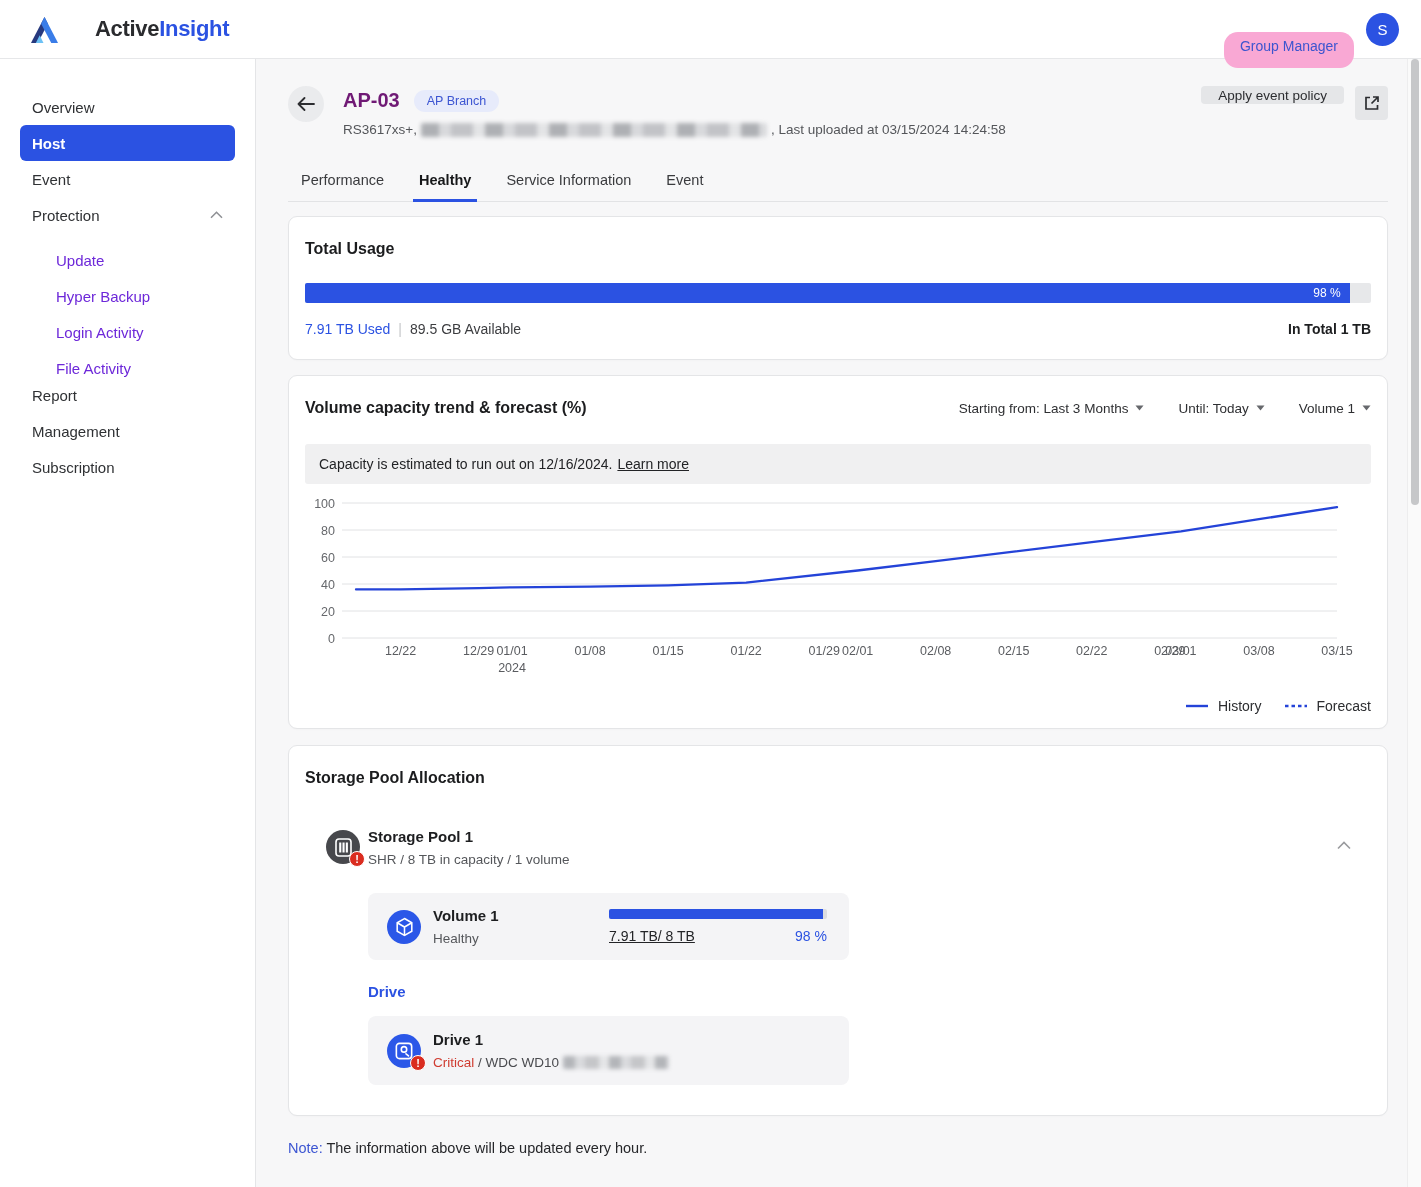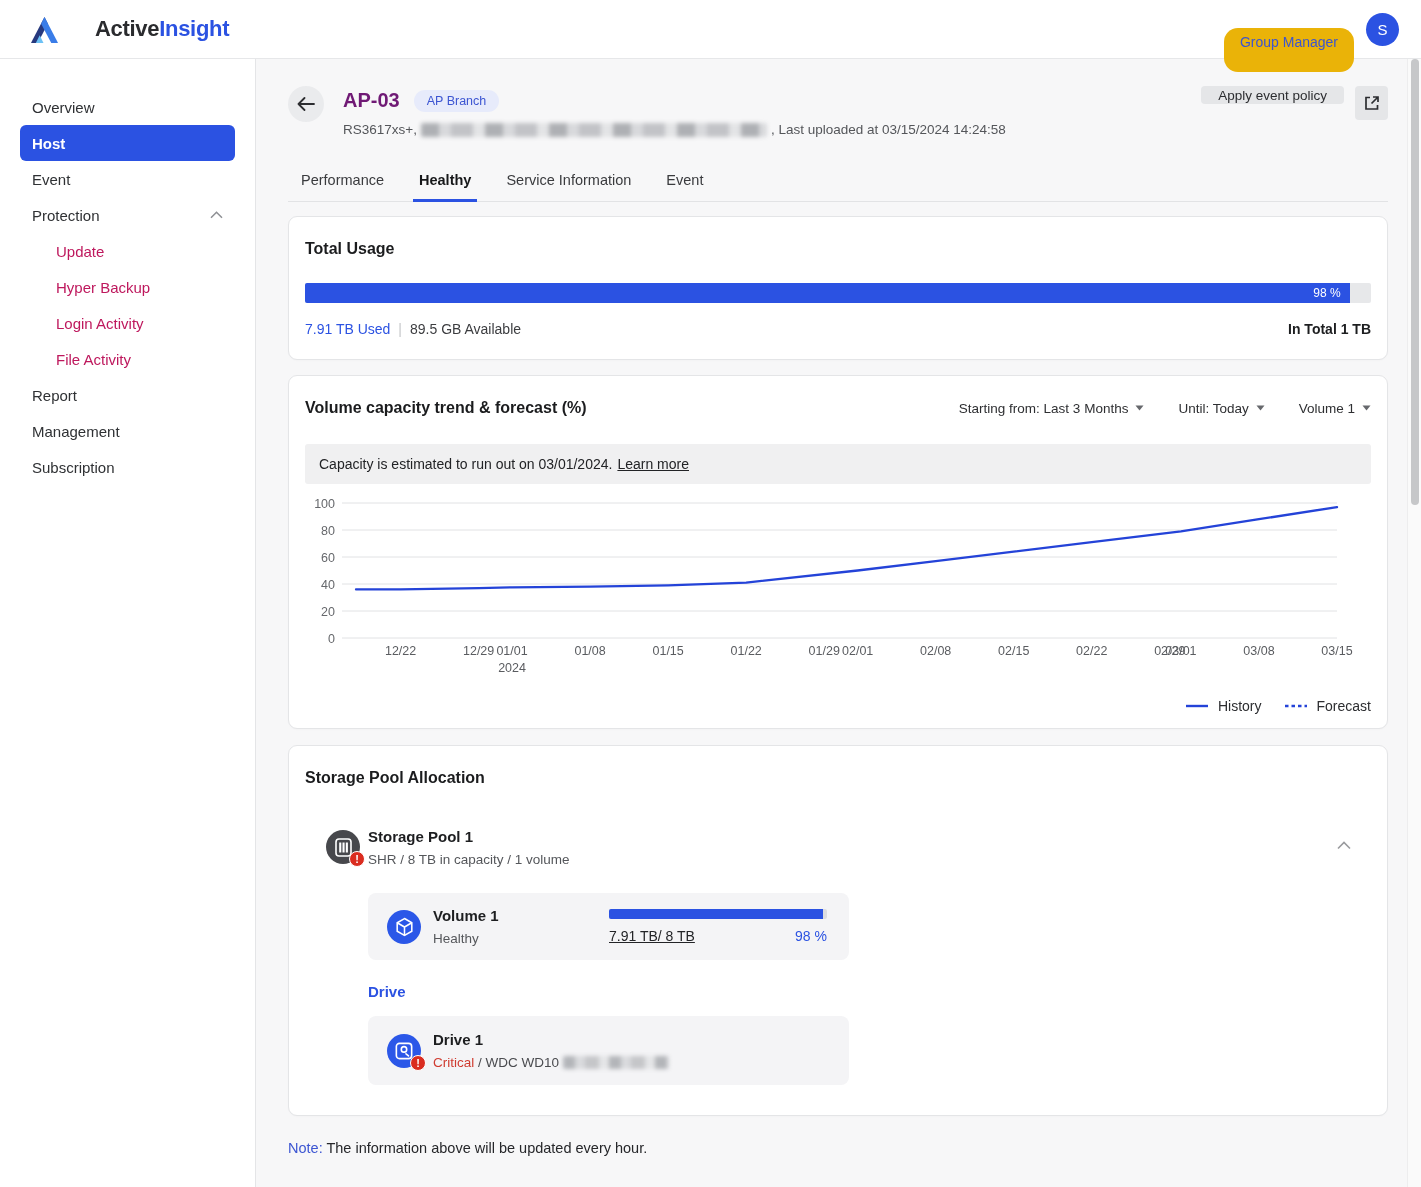--- a/index.html
+++ b/index.html
@@ -7,32 +7,32 @@
   .app { position:relative; width:1421px; height:1187px; overflow:hidden; background:#f7f7f8; }
 
   
   .topbar { position:absolute; left:0; top:0; width:100%; height:59px; background:#fff;
             border-bottom:1px solid #e6e7e9; display:flex; align-items:center; z-index:5; }
   .brand { display:flex; align-items:center; gap:10px; margin-left:30px; }
   .brand-text { font-size:22px; font-weight:700; letter-spacing:-0.3px; }
   .brand-text .dark { color:#2a2b2e;margin-left:26px; }
   .brand-text .blue { color:#2b52e2; }
   .topbar-right { margin-left:auto; display:flex; align-items:center; gap:12px; margin-right:22px; }
-  .group-badge { background:#eab308; color:#3c55cf; font-size:14px; height:44px; line-height:28px;
+  .group-badge { background:#f9a8d4; color:#3c55cf; font-size:14px; height:36px; line-height:28px;
                  padding:0 16px; border-radius:14px; cursor:pointer;margin-top:41px; }
   .avatar { width:33px; height:33px; border-radius:50%; background:#2b52e2; color:#fff; font-size:15px;
             display:flex; align-items:center; justify-content:center; cursor:pointer; }
 
   
   .sidebar { position:absolute; left:0; top:59px; bottom:0; width:256px; background:#fff;
              border-right:1px solid #e4e5e7; padding-top:30px; }
   .side-item { display:flex; align-items:center; height:36px; margin:0 20px 0 20px; padding:0 12px;
                font-size:15px; color:#2f3134; border-radius:6px; cursor:pointer; }
   .side-item .side-label { flex:0 1 auto; }
-  .side-item.child { padding-left:36px; color:#be185d; }
+  .side-item.child { padding-left:36px; color:#6d28d9;align-items:flex-end; }
   .side-item.active { background:#2b52e2; color:#fff; font-weight:700; }
   .side-item .chev { margin-left:auto; }
 
   
   .main { position:absolute; left:256px; top:59px; right:0; bottom:0; background:#f7f7f8;
           padding:27px 33px 0 32px; overflow:hidden; }
 
   .page-head { display:flex; align-items:flex-start; }
   .back-btn { width:36px; height:36px; border-radius:50%; background:#eaebed; border:none;
               display:flex; align-items:center; justify-content:center; cursor:pointer; flex:0 0 auto; }
@@ -258,21 +258,21 @@
             </span>
             <span class="filter">
               <span>Volume 1</span>
               <svg width="9" height="6" viewBox="0 0 9 6">
                 <path d="M0.5,0.5 L8.5,0.5 L4.5,5.5 Z" fill="#66686c"></path>
               </svg>
             </span>
           </div>
       </div>
       <div class="notice">
-        <span>Capacity is estimated to run out on 03/01/2024.</span>
+        <span>Capacity is estimated to run out on 12/16/2024.</span>
         <span class="lnk">Learn more</span>
       </div>
       <div class="chart-wrap">
         <svg id="trend-chart-svg" width="1050" height="186">
             <line x1="37" y1="145" x2="1032" y2="145" stroke="#e1e2e4" stroke-width="1"></line>
             <text x="30" y="149.5" text-anchor="end" font-size="12.5" fill="#66686c" font-family="Liberation Sans, sans-serif">0</text>
             <line x1="37" y1="118" x2="1032" y2="118" stroke="#e1e2e4" stroke-width="1"></line>
             <text x="30" y="122.5" text-anchor="end" font-size="12.5" fill="#66686c" font-family="Liberation Sans, sans-serif">20</text>
             <line x1="37" y1="91" x2="1032" y2="91" stroke="#e1e2e4" stroke-width="1"></line>
             <text x="30" y="95.5" text-anchor="end" font-size="12.5" fill="#66686c" font-family="Liberation Sans, sans-serif">40</text>

